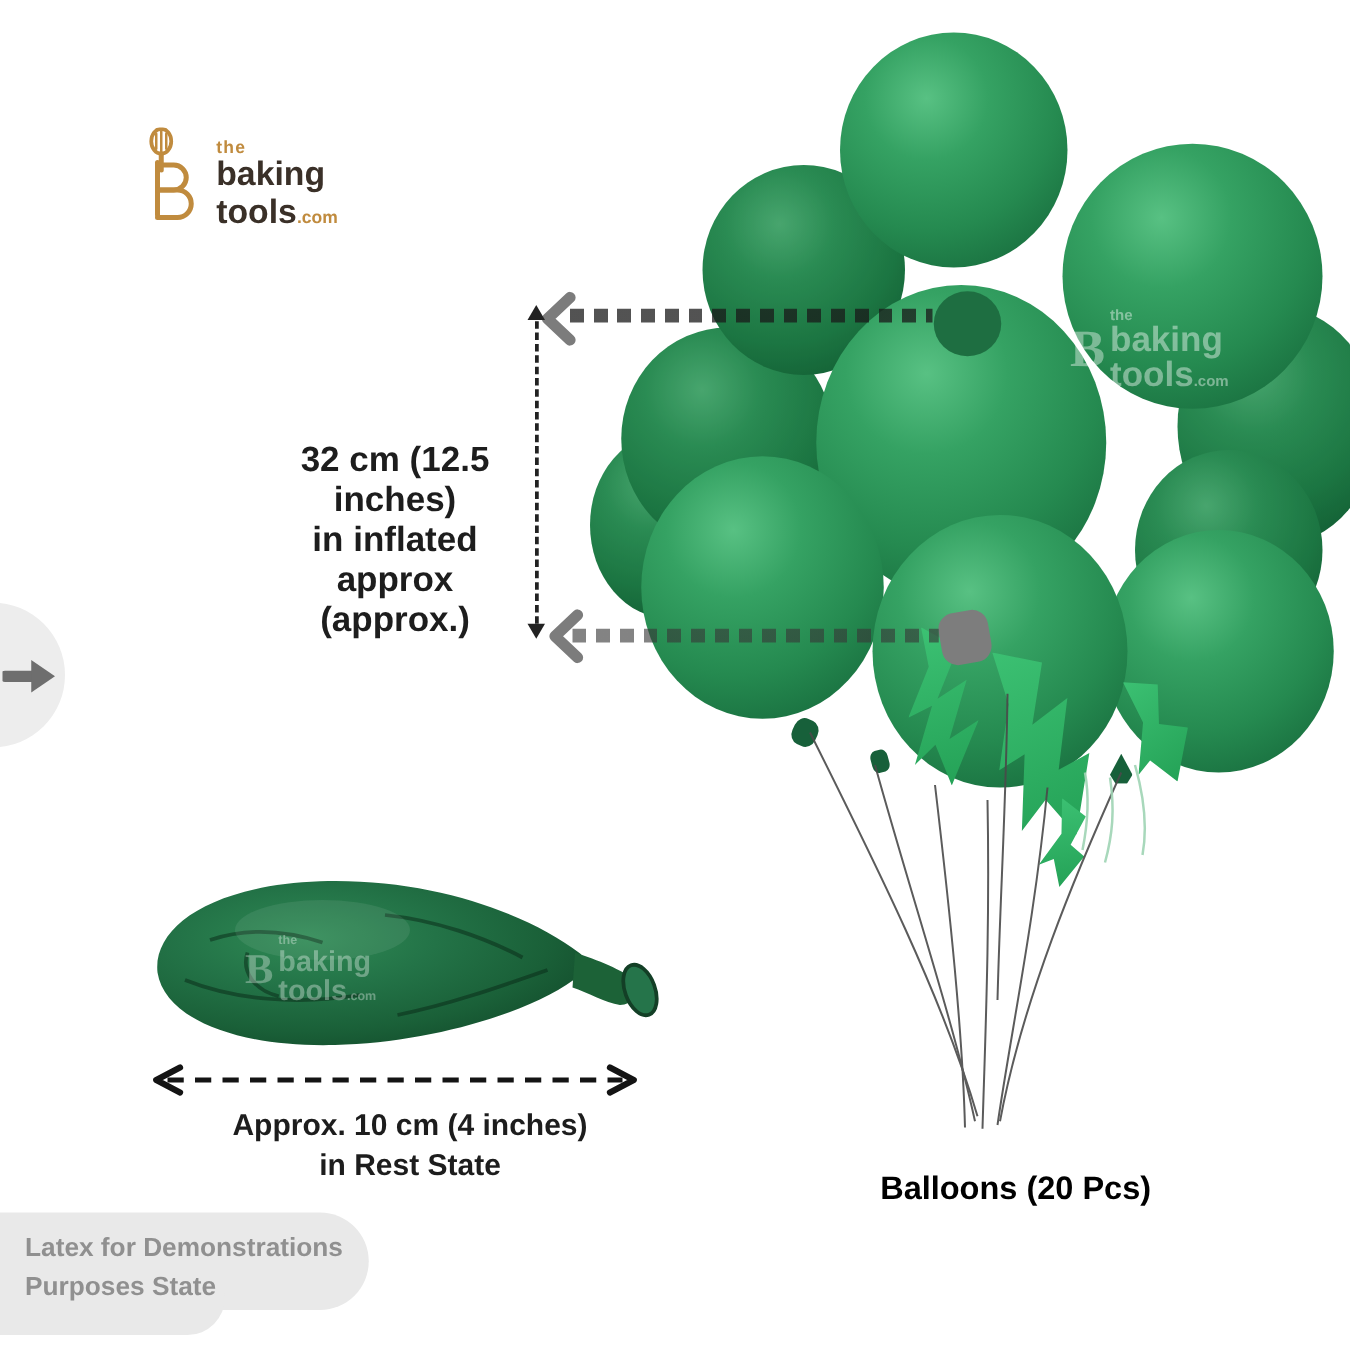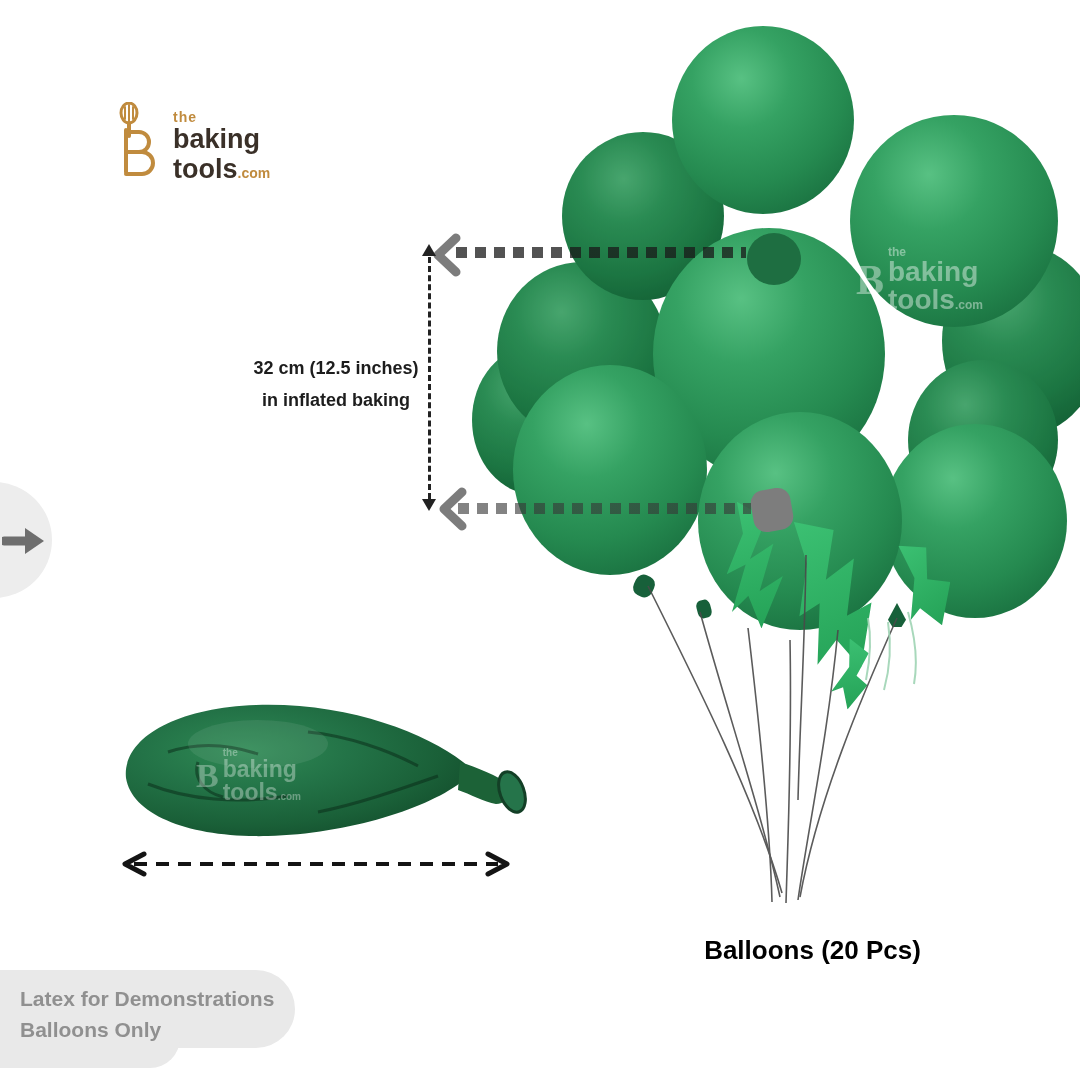--- a/index.html
+++ b/index.html
@@ -47,21 +47,21 @@
     background:repeating-linear-gradient(90deg,rgba(55,55,55,0.62) 0 11px,transparent 11px 19px);}
   .chev{position:absolute;z-index:8;}
   .vdash{position:absolute;left:428px;top:257px;height:242px;width:0;border-left:3px dashed #222;z-index:8;}
   .tri{position:absolute;width:0;height:0;z-index:8;}
   .tri-up{left:422px;top:244px;border-left:7px solid transparent;border-right:7px solid transparent;border-bottom:12px solid #222;}
   .tri-down{left:422px;top:499px;border-left:7px solid transparent;border-right:7px solid transparent;border-top:12px solid #222;}
   .knob{position:absolute;left:752px;top:489px;width:40px;height:42px;background:#7d7d7d;border-radius:13px;transform:rotate(-10deg);z-index:6;}
   .topknot-circle{position:absolute;left:747px;top:233px;width:54px;height:52px;border-radius:50%;background:#1e6e41;z-index:6;}
 
   .measure{position:absolute;font-weight:bold;color:#1d1d1d;text-align:center;z-index:9;}
-  .measure-inflated{left:200px;top:352px;width:232px;font-size:18px;line-height:32px;margin-left:20px;}
+  .measure-inflated{left:200px;top:352px;width:232px;font-size:28px;line-height:32px;}
   .measure-rest{left:128px;top:885px;width:400px;font-size:24px;line-height:32px;}
   .measure span{display:block;}
 
   
   .caption{position:absolute;left:560px;top:931px;width:505px;text-align:center;
            font-size:26px;font-weight:bold;color:#000;line-height:38px;z-index:9;}
   .caption span{display:block;}
   .pill{position:absolute;background:#e9e9e9;z-index:3;}
   .pill-a{left:-55px;top:970px;width:350px;height:78px;border-radius:39px;}
   .pill-b{left:-55px;top:1008px;width:235px;height:60px;border-radius:30px;}
@@ -161,21 +161,22 @@
       <polyline points="26,5 8,22 26,39" fill="none" stroke="#7c7c7c" stroke-width="9" stroke-linecap="round" stroke-linejoin="round"></polyline>
     </svg>
     <svg class="chev" style="left:436px;top:487px;" width="34" height="44" viewBox="0 0 34 44">
       <polyline points="26,5 8,22 26,39" fill="none" stroke="#7c7c7c" stroke-width="9" stroke-linecap="round" stroke-linejoin="round"></polyline>
     </svg>
     <div class="vdash"></div>
     <div class="tri tri-up"></div>
     <div class="tri tri-down"></div>
     <div class="measure measure-inflated">
       <span>32 cm (12.5 inches)</span>
-      <span>in inflated baking</span>
+      <span>in inflated approx</span>
+      <span>(approx.)</span>
     </div>
   </div>
 
   <svg class="deflated-svg" width="432" height="170" viewBox="0 0 432 170">
     <defs>
       <radialGradient id="gDef" cx="35%" cy="35%" r="75%">
         <stop offset="0%" stop-color="#2f8a55"></stop>
         <stop offset="40%" stop-color="#237347"></stop>
         <stop offset="75%" stop-color="#1a6038"></stop>
         <stop offset="100%" stop-color="#134d2c"></stop>
@@ -203,32 +204,34 @@
     </span>
   </div>
 
   <div>
     <svg class="rest-arrow" width="400" height="28" viewBox="0 0 400 28">
       <line x1="18" y1="14" x2="382" y2="14" stroke="#141414" stroke-width="4" stroke-dasharray="13 9"></line>
       <polyline points="28,4 9,14 28,24" fill="none" stroke="#141414" stroke-width="5" stroke-linecap="round" stroke-linejoin="round"></polyline>
       <polyline points="372,4 391,14 372,24" fill="none" stroke="#141414" stroke-width="5" stroke-linecap="round" stroke-linejoin="round"></polyline>
     </svg>
     <div class="measure measure-rest">
+      <span>Approx. 10 cm (4 inches)</span>
+      <span>in Rest State</span>
     </div>
   </div>
 
   <div class="caption">
     <span>Balloons (20 Pcs)</span>
   </div>
 
   <div class="pill pill-a"></div>
   <div class="pill pill-b"></div>
   <div class="disclaimer">
     <span>Latex for Demonstrations</span>
-    <span>Balloons Only</span>
+    <span>Purposes State</span>
   </div>
 
   <button class="carousel-prev"></button>
   <svg class="carousel-arrow" width="46" height="34" viewBox="0 0 46 34">
     <path d="M2,17 L26,17" stroke="#6e6e6e" stroke-width="9" stroke-linecap="round"></path>
     <path d="M23,4 L42,17 L23,30 Z" fill="#6e6e6e"></path>
   </svg>
 
 </div>
 

